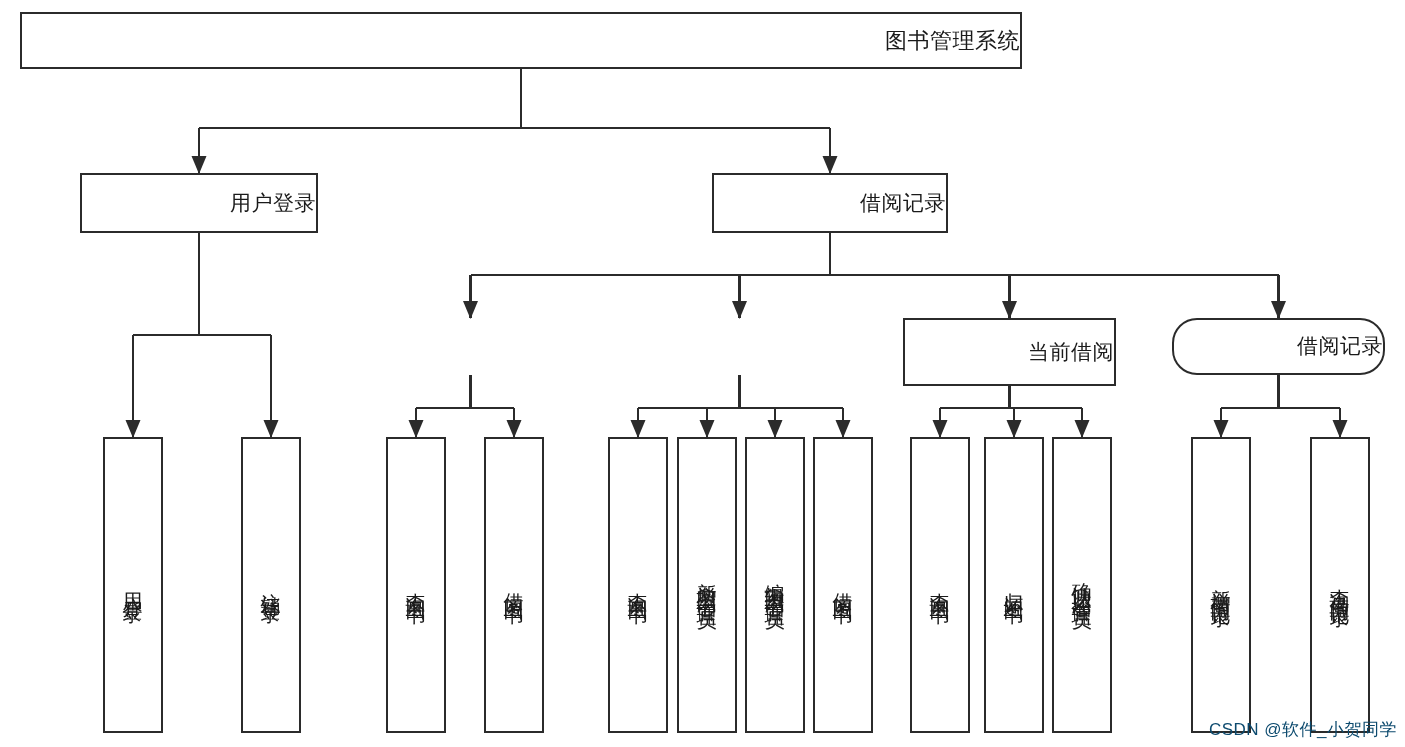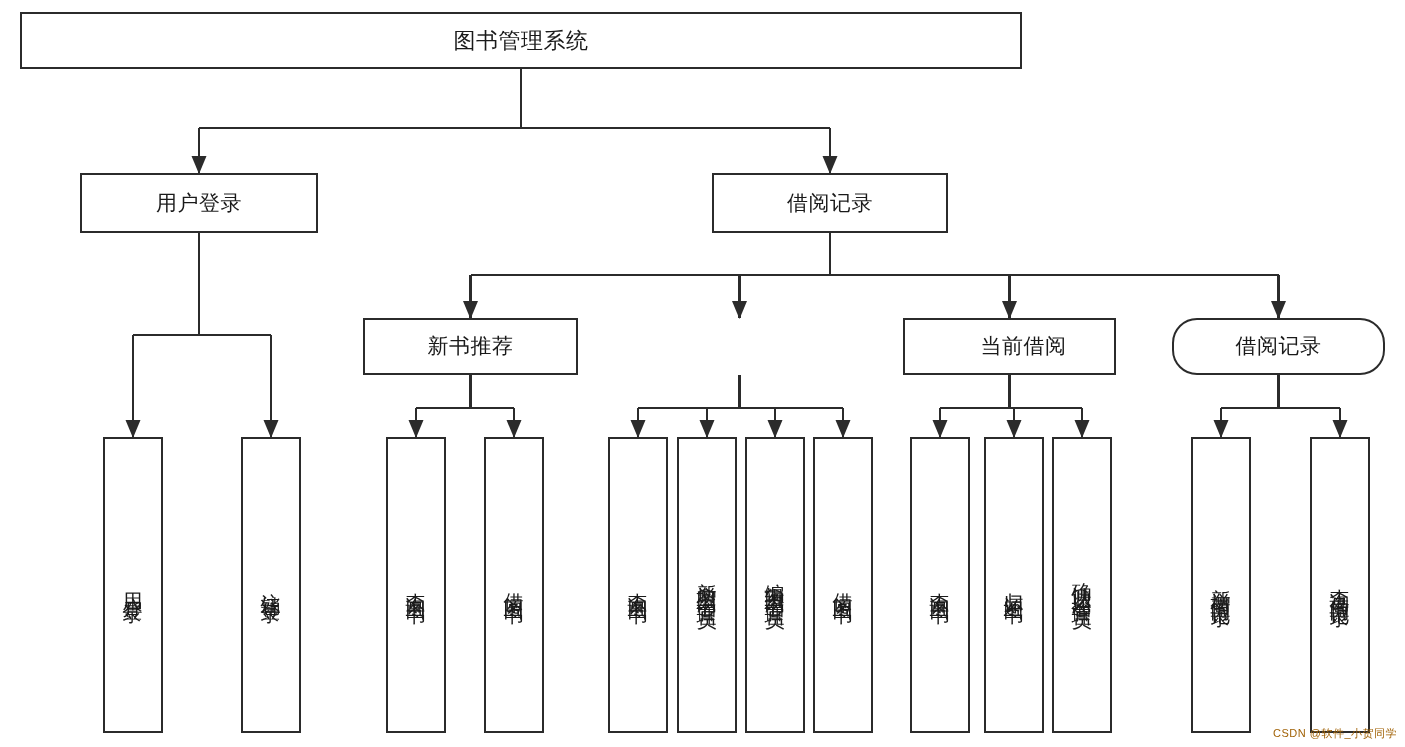--- a/index.html
+++ b/index.html
@@ -26,21 +26,21 @@
     height: 747px;
     pointer-events: none;
   }
   .node {
     position: absolute;
     box-sizing: border-box;
     background: #ffffff;
     border: 2px solid #2b2b2b;
     display: flex;
     align-items: center;
-    justify-content: center;
+    justify-content: flex-end;
     color: #1a1a1a;
     z-index: 2;
   }
   .node .label {
     display: block;
     text-align: center;
     line-height: 1.18;
     white-space: pre;
   }
   .node.horizontal .label {
@@ -59,22 +59,22 @@
     text-orientation: upright;
     font-size: 20px;
     line-height: 1.0;
     letter-spacing: 4px;
     white-space: nowrap;
   }
   .watermark {
     position: absolute;
     right: 8px;
     bottom: 6px;
-    font-size: 11px;
-    color: #a16207;
+    font-size: 17px;
+    color: #0c4a6e;
     letter-spacing: 0.5px;
     z-index: 3;
     white-space: nowrap;
   }
 </style>
 </head>
 <body>
 
 <div id="canvas">
 
@@ -137,24 +137,21 @@
     <span class="label">图书管理系统</span>
   </div>
 
   <div class="node horizontal" style="left: 80px; top: 173px; width: 238px; height: 60px; border-color: rgb(43, 43, 43);">
     <span class="label">用户登录</span>
   </div>
   <div class="node horizontal" style="left: 712px; top: 173px; width: 236px; height: 60px; border-color: rgb(43, 43, 43);">
     <span class="label">借阅记录</span>
   </div>
 
-  <div class="node horizontal" style="left: 363px; top: 318px; width: 215px; height: 57px; border-color: rgb(43, 43, 43);">
-    <span class="label">新书推荐</span>
-  </div>
-  <div class="node horizontal" style="left: 903px; top: 318px; width: 213px; height: 57px; border-color: rgb(43, 43, 43); padding-left: 28px;">
+  <div class="node horizontal" style="left: 903px; top: 318px; width: 213px; height: 68px; border-color: rgb(43, 43, 43); padding-left: 28px;">
     <span class="label">当前借阅</span>
   </div>
   <div class="node horizontal" style="left: 1172px; top: 318px; width: 213px; height: 57px; border-color: rgb(43, 43, 43); border-radius: 25px;">
     <span class="label">借阅记录</span>
   </div>
 
   <div class="node vertical" style="left: 103px; top: 437px; width: 60px; height: 296px; border-color: rgb(43, 43, 43);">
     <span class="label">用户登录</span>
   </div>
   <div class="node vertical" style="left: 241px; top: 437px; width: 60px; height: 296px; border-color: rgb(43, 43, 43);">

